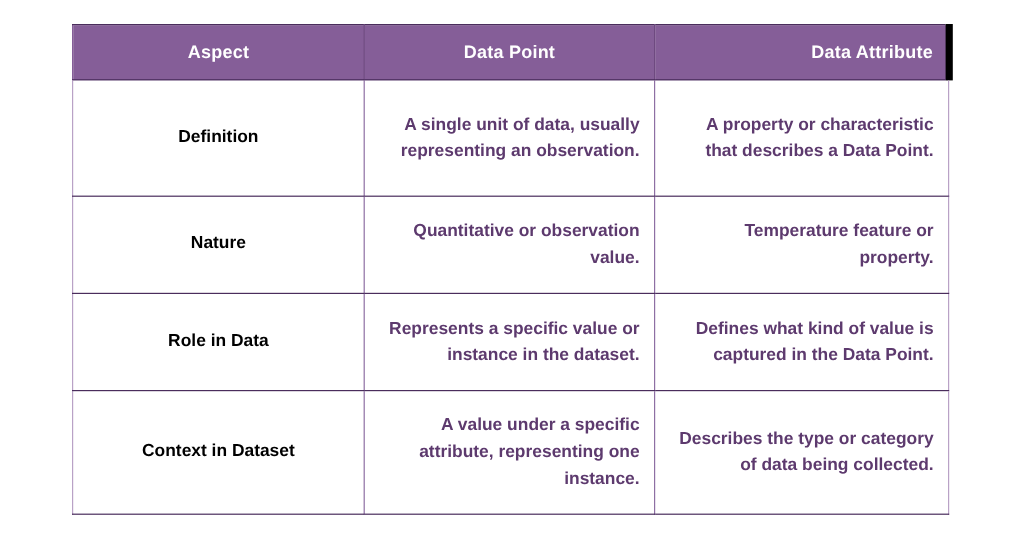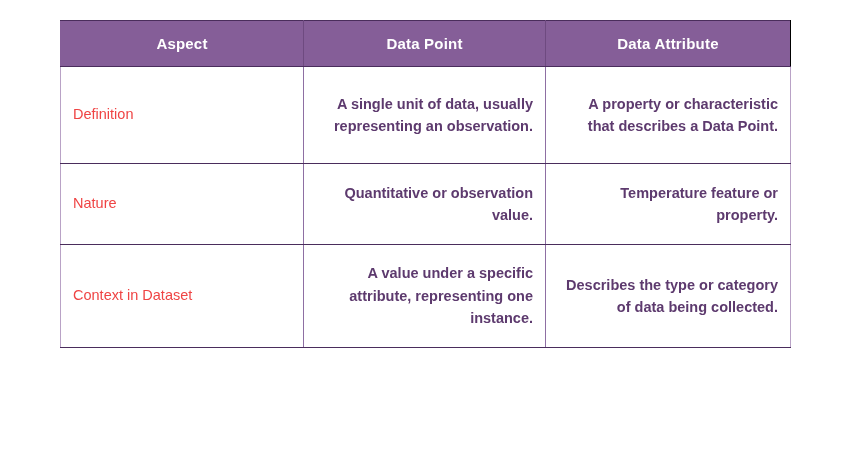--- a/index.html
+++ b/index.html
@@ -52,36 +52,37 @@
     border-left: 1px solid #6e4a80;
     border-right: 1px solid #6e4a80;
     border-top: 1px solid #4a2d5c;
     border-bottom: 1px solid #4a2d5c;
     letter-spacing: 0.2px;
   }
   thead tr.head-row th:first-child {
     border-left: 1px solid #855E98;
   }
   thead tr.head-row th:last-child {
-    border-right: 1px solid #000000;
+    border-right: 6px solid #000000;
+    text-align: right;
   }
 
   
   tbody td {
     border-bottom: 1.5px solid #4a2d5c;
     padding: 14px 12px;
     vertical-align: middle;
     background: #ffffff;
   }
 
   tbody td.aspect-cell {
-    text-align: left;
-    font-weight: normal;
+    text-align: center;
+    font-weight: bold;
     font-size: 14.5px;
-    color: #ef4444;
+    color: #000000;
     border-left: 1.5px solid #b9a2c6;
     border-right: 1px solid #8e6fa3;
     line-height: 1.45;
   }
 
   tbody td.desc-cell {
     text-align: right;
     font-weight: bold;
     font-size: 14.5px;
     color: #5D3A6E;
@@ -125,20 +126,25 @@
         <tr class="r-def">
           <td class="aspect-cell">Definition</td>
           <td class="desc-cell">A single unit of data, usually representing an observation.</td>
           <td class="desc-cell last-col">A property or characteristic that describes a Data Point.</td>
         </tr>
         <tr class="r-nat">
           <td class="aspect-cell">Nature</td>
           <td class="desc-cell">Quantitative or observation value.</td>
           <td class="desc-cell last-col">Temperature feature or property.</td>
         </tr>
+        <tr class="r-role">
+          <td class="aspect-cell">Role in Data</td>
+          <td class="desc-cell">Represents a specific value or instance in the dataset.</td>
+          <td class="desc-cell last-col">Defines what kind of value is captured in the Data Point.</td>
+        </tr>
         <tr class="r-ctx">
           <td class="aspect-cell">Context in Dataset</td>
           <td class="desc-cell">A value under a specific attribute, representing one instance.</td>
           <td class="desc-cell last-col">Describes the type or category of data being collected.</td>
         </tr>
       </tbody>
     </table>
   </div>
 </div>
 

